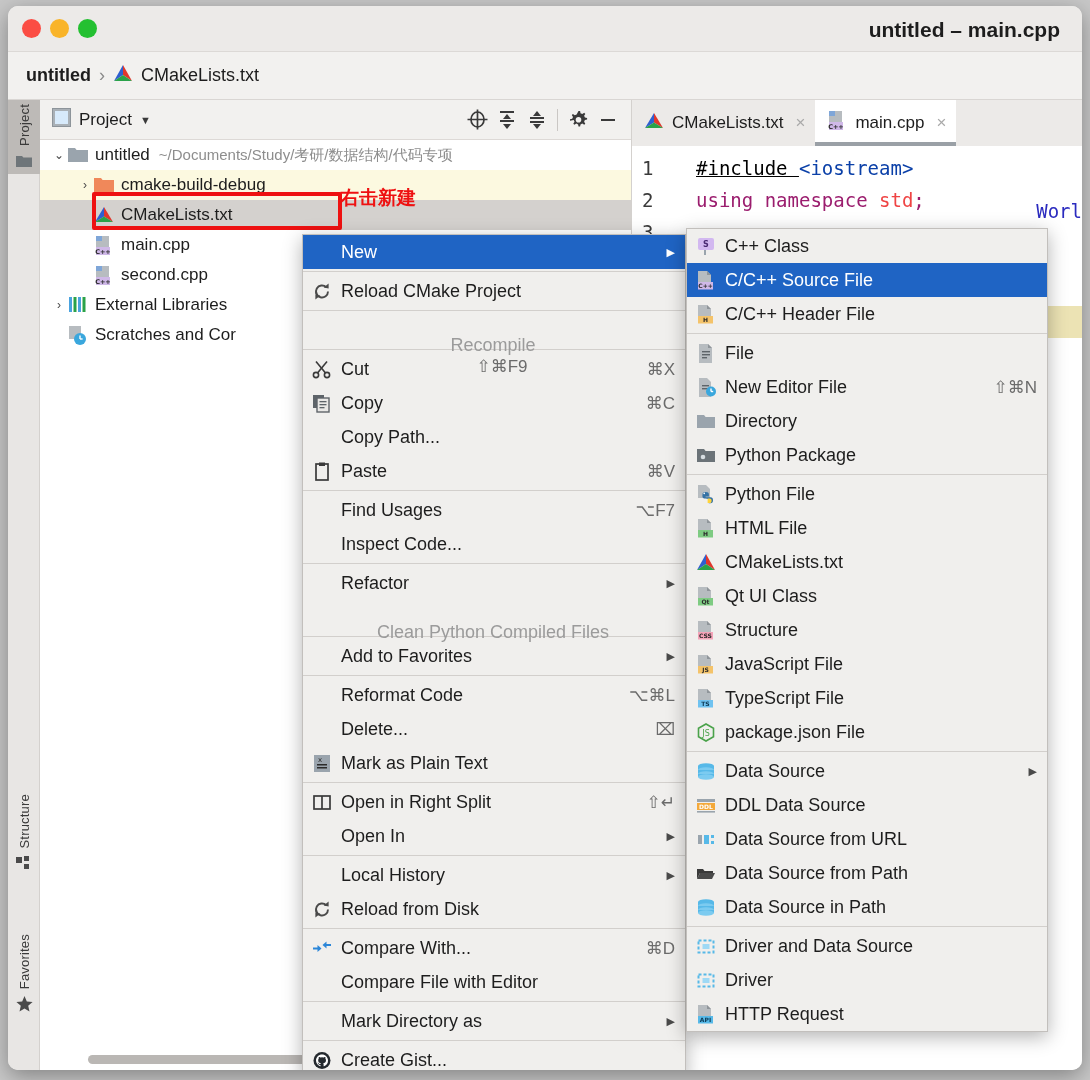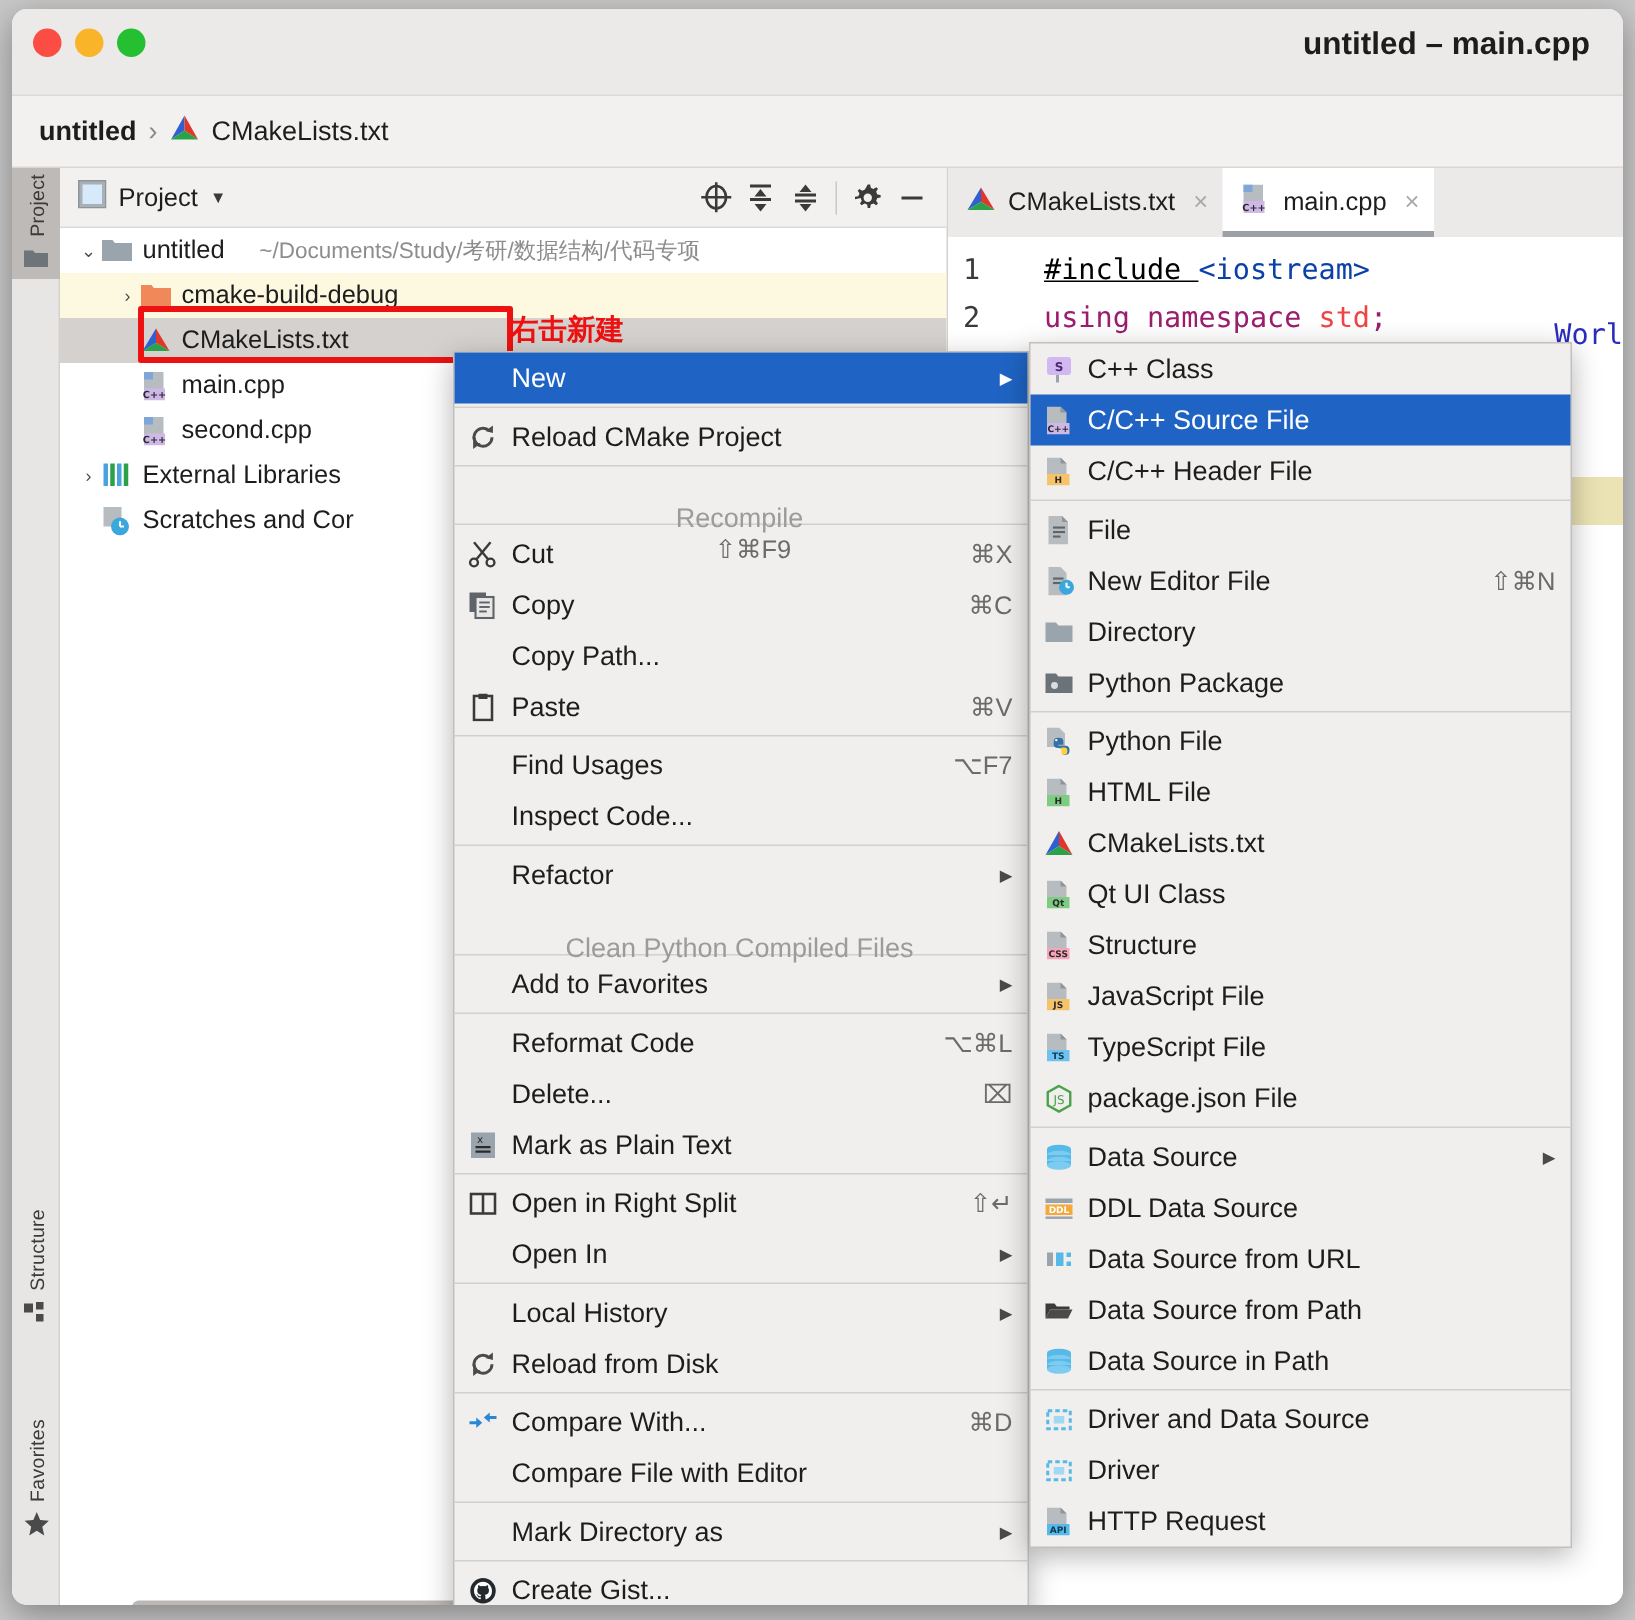--- a/index.html
+++ b/index.html
@@ -13,21 +13,21 @@
     position: absolute; left: 8px; top: 6px;
     width: 1074px; height: 1064px;
     background: #f2f1ef;
     border-radius: 10px;
     box-shadow: 0 6px 22px rgba(0,0,0,.35);
     overflow: hidden;
   }
 
   
   #titlebar {
-    position: relative; height: 58px; width: 100%;
+    position: relative; height: 46px; width: 100%;
     background: #eceae8;
     border-bottom: 1px solid #dcd9d6;
   }
   .lights { position: absolute; left: 14px; top: 13px; display: flex; gap: 9px; }
   .light { width: 19px; height: 19px; border-radius: 50%; }
   .light.r { background: #fb4d44; }
   .light.y { background: #f9b429; }
   .light.g { background: #24c031; }
   #win-title {
     position: absolute; right: 22px; top: 12px;
@@ -94,21 +94,21 @@
   .trow {
     height: 30px; display: flex; align-items: center;
     white-space: nowrap; position: relative;
   }
   .trow .arrow {
     width: 18px; text-align: center; font-size: 12px; color: #4a4a4a;
     flex: 0 0 18px;
   }
   .trow .ticon { width: 20px; height: 18px; margin-right: 7px; flex: 0 0 20px; }
   .trow .tlabel { color: #1d1d1d; }
-  .trow .tpath { color: #8d8d8d; margin-left: 23px; font-size: 15px; }
+  .trow .tpath { color: #8d8d8d; margin-left: 9px; font-size: 15px; }
   .trow.hl-yellow { background: #fcf9e0; }
   .trow.hl-grey { background: #d4d1ce; }
 
   
   #redbox {
     position: absolute; border: 4px solid #ee1111;
     border-radius: 2px; pointer-events: none;
   }
   #redlabel {
     position: absolute; color: #ee1111; font-size: 19px; font-weight: bold;
@@ -379,21 +379,21 @@
                 <rect x="1" y="0" width="12" height="13" fill="#b7bcc0"></rect>
                 <circle cx="12" cy="13" r="6" fill="#3aa7dd"></circle>
                 <line x1="12" y1="13" x2="12" y2="9.5" stroke="#fff" stroke-width="1.4"></line>
                 <line x1="12" y1="13" x2="14.6" y2="13" stroke="#fff" stroke-width="1.4"></line>
               </svg>
           </span>
           <span class="tlabel">Scratches and Cor</span>
         </div>
 
         <div id="redbox" style="left:52px; top:52px; width:250px; height:38px;"></div>
-        <div id="redlabel" style="left:300px; top:55px;">右击新建</div>
+        <div id="redlabel" style="left:300px; top:45px;">右击新建</div>
 
         <div id="hscroll"></div>
       </div>
     </div>
 
     <div id="editor">
       <div id="tabbar">
         <div class="etab">
           <span>
             <svg width="20" height="18" viewBox="0 0 20 18">

